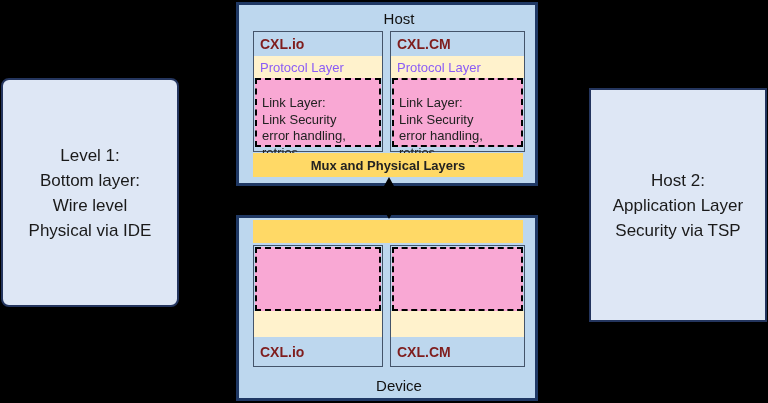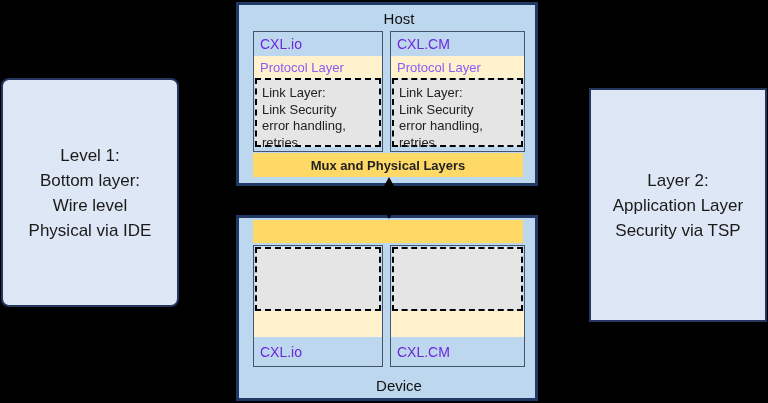--- a/index.html
+++ b/index.html
@@ -36,32 +36,32 @@
     position:absolute; box-sizing:border-box; background:#bdd7ee;
     border:1px solid #44546a;
   }
   .host .col   { top:26px; height:121px; }
   .device .col { top:27px; height:122px; }
   .col-a { left:14px;  width:130px; }
   .col-b { left:151px; width:135px; }
 
   .col-header {
     height:24px; display:flex; align-items:center; padding-left:6px;
-    font-weight:normal; font-size:14px; color:#6d28d9; background:#bdd7ee;
+    font-weight:bold; font-size:14px; color:#7f1d1d; background:#bdd7ee;
   }
   .device .col-header { height:29px; }
   .protocol {
     height:22px; background:#fff2cc; display:flex; align-items:center;
     padding-left:6px; font-size:13px; color:#8b5cf6;
   }
   .device .protocol { height:26px; }
   .link-layer {
-    margin:0 1px; box-sizing:border-box; background:#e5e5e5;
+    margin:0 1px; box-sizing:border-box; background:#f9a8d4;
     border:2px dashed #000; height:69px;
-    font-size:13px; line-height:16.5px; padding:5px 2px 0 5px; color:#222;
+    font-size:13px; line-height:16.5px; padding:15px 2px 0 5px; color:#222;
   }
   .device .link-layer { height:64px; margin-top:1px; }
 
   
   .mux {
     position:absolute; left:14px; width:270px; background:#ffd966;
     display:flex; align-items:center; justify-content:center;
     font-size:13px; color:#222;
   }
   .host-mux   { top:148px; height:24px;font-weight:bold; }
@@ -131,19 +131,19 @@
       <div class="link-layer"></div>
       <div class="protocol"></div>
       <div class="col-header">CXL.CM</div>
     </div>
 
     <div class="stack-title device-title">Device</div>
   </div>
 
   <div class="note-box note-right">
     <div>
-      <div>Layer 2:</div>
+      <div>Host 2:</div>
       <div>Application Layer</div>
       <div>Security via TSP</div>
     </div>
   </div>
 
 </div>
 
 </body></html>

